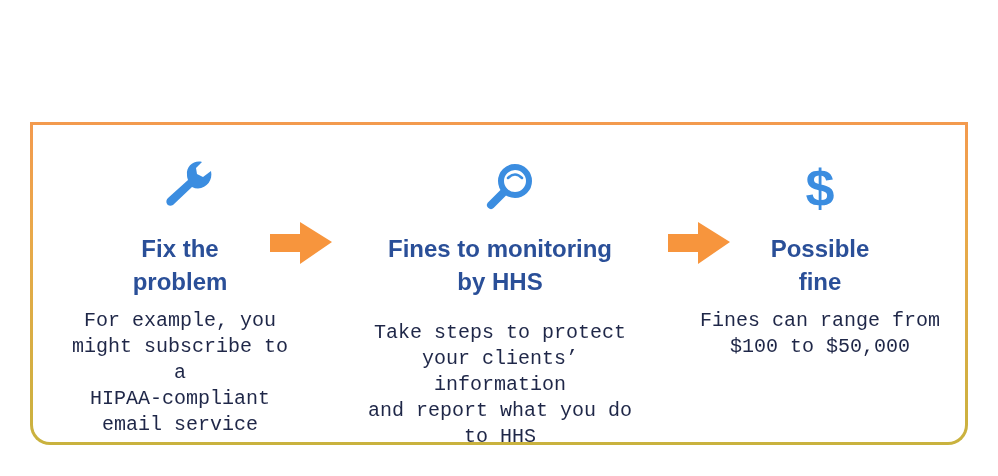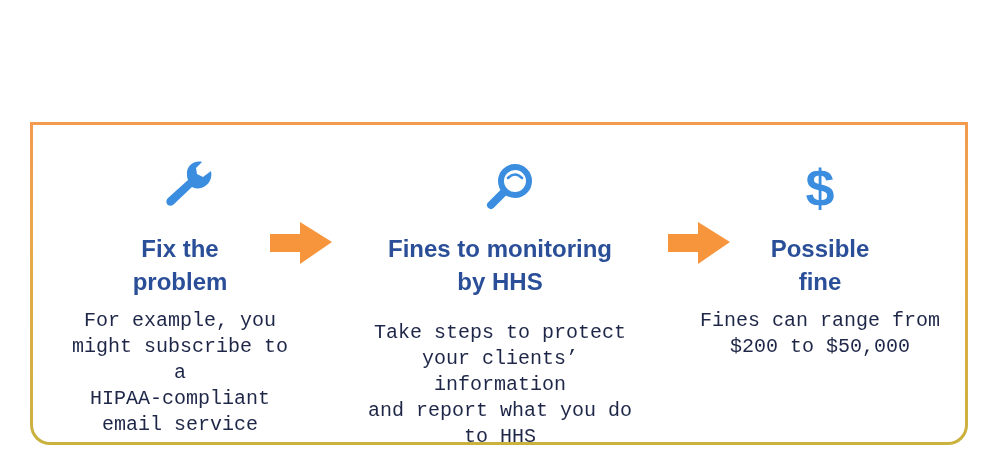--- a/index.html
+++ b/index.html
@@ -107,14 +107,14 @@
   <polygon points="0,12 30,12 30,0 62,20 30,42 30,30 0,30" fill="#f7953d"></polygon>
 </svg>
 
 <div>
   <svg class="icon" style="left:800px; top:160px;" width="40" height="54" viewBox="0 0 40 54">
     <text x="20" y="46" text-anchor="middle" font-family="Liberation Sans, sans-serif" font-weight="bold" font-size="52" fill="#3b8de0">$</text>
   </svg>
   <div class="step-title" style="left:740px; top:232px; width:160px;">Possible
 fine</div>
   <div class="step-desc" style="left:690px; top:308px; width:260px;">Fines can range from
-$200 to $50,000</div>
+$100 to $50,000</div>
 </div>
 
 </body></html>

